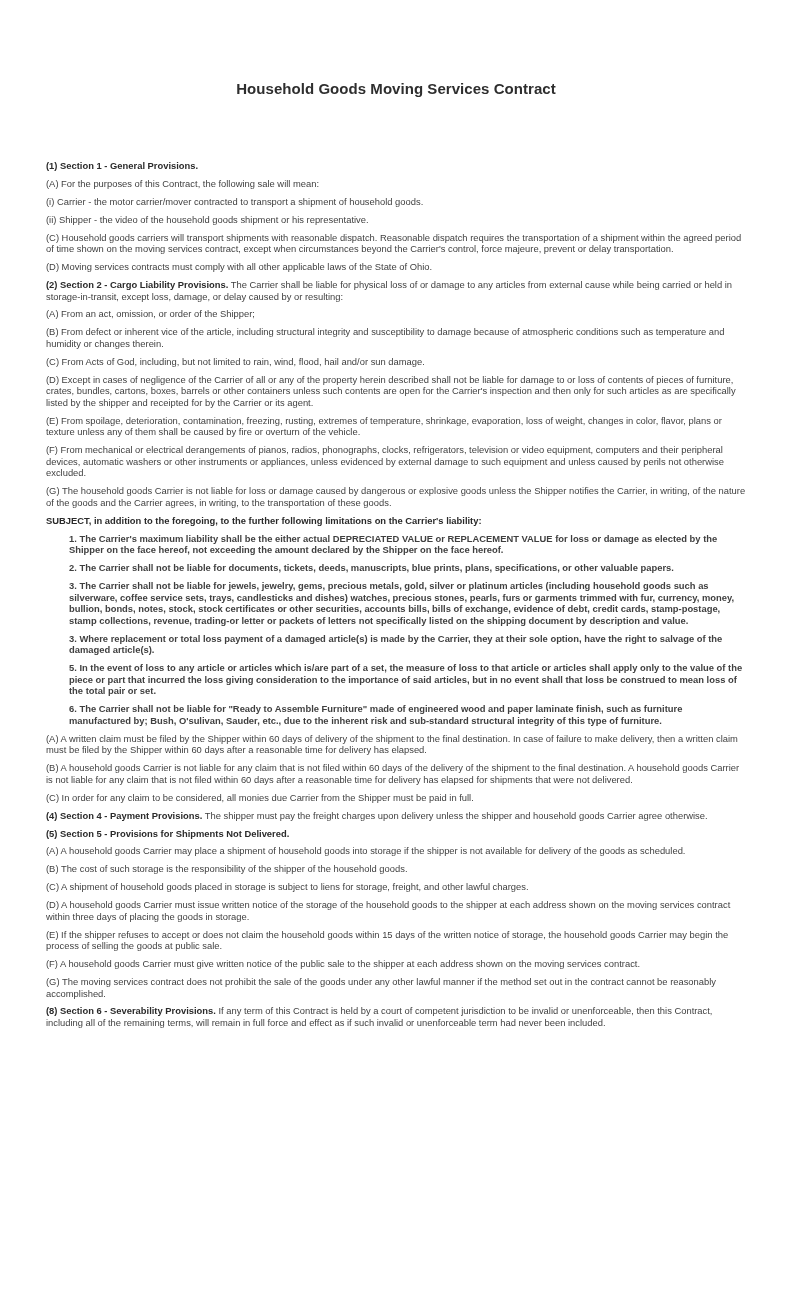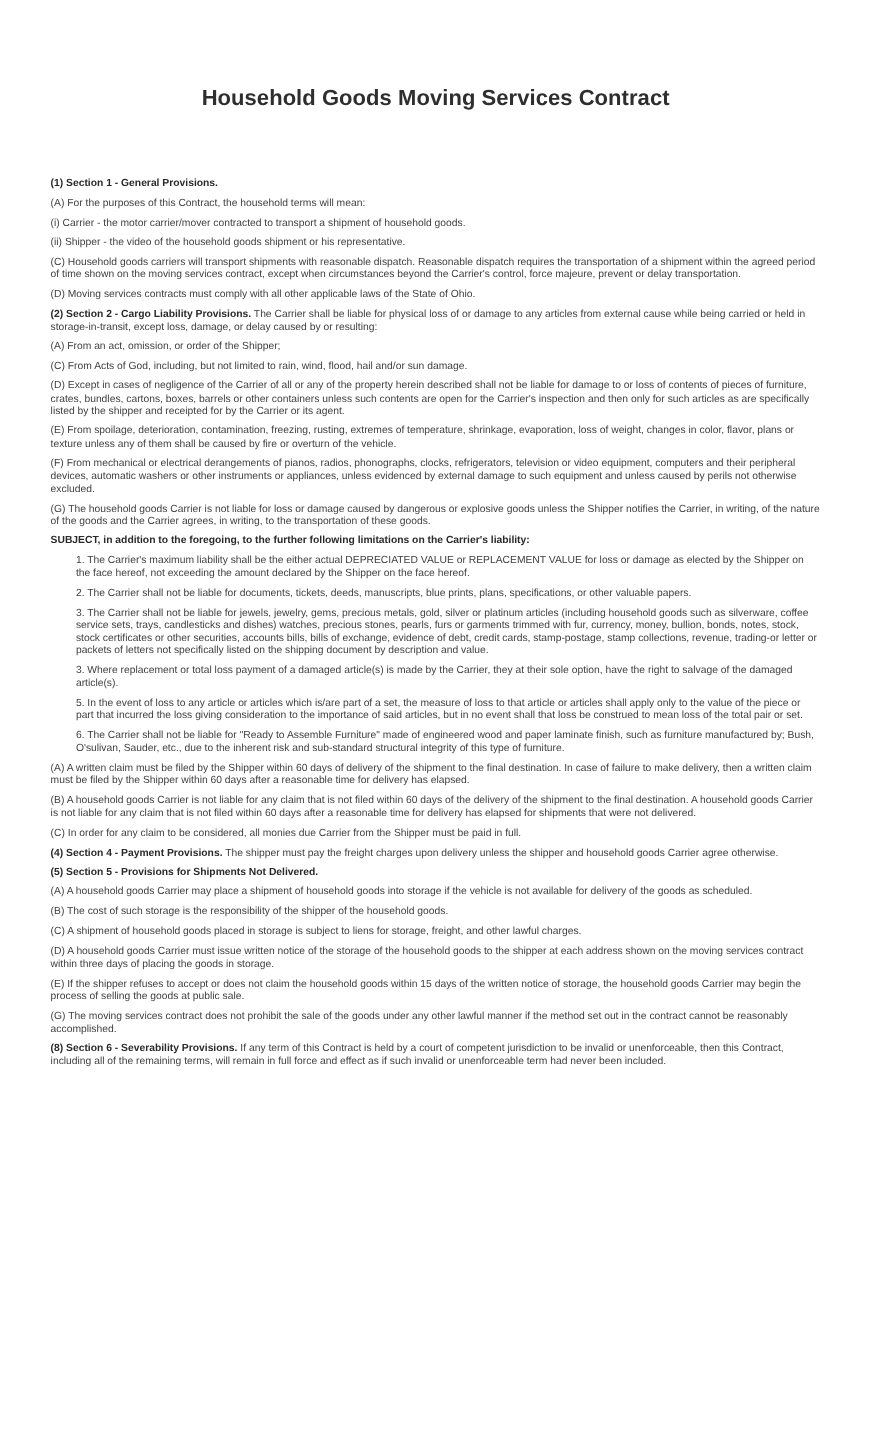--- a/index.html
+++ b/index.html
@@ -6,46 +6,47 @@
   body { width: 790px; height: 1301px; position: relative; overflow: hidden; }
   .page {
     position: absolute; left: 46px; top: 0; width: 700px;
     font-family: "Liberation Sans", sans-serif;
     color: #3f3f3f;
     font-size: 9.4px;
     line-height: 11.6px;
   }
   .title {
     position: absolute; left: 0; width: 700px; top: 80px;
-    text-align: center; font-size: 20px; font-weight: bold; color: #2e2e2e;
+    text-align: center; font-size: 15px; font-weight: bold; color: #2e2e2e;
     line-height: 18px; letter-spacing: 0.05px;
   }
   .body { position: absolute; left: 0; top: 160px; width: 700px; }
   p { margin: 0 0 6.3px 0; }
   .b { font-weight: bold; color: #2a2a2a; }
-  .list { margin-left: 23px; }
+  .list { margin-left: 23px; font-weight: bold; }
   .list p { margin-bottom: 6.3px; }
 </style>
 </head>
 <body>
 
 <div class="page">
   <div class="title">Household Goods Moving Services Contract</div>
 
   <div class="body">
 
     <p class="b">(1) Section 1 - General Provisions.</p>
-    <p>(A) For the purposes of this Contract, the household terms will mean:</p>
+    <p>(A) For the purposes of this Contract, the following sale will mean:</p>
     <p>(i) Carrier - the motor carrier/mover contracted to transport a shipment of household goods.</p>
     <p>(ii) Shipper - the video of the household goods shipment or his representative.</p>
     <p>(C) Household goods carriers will transport shipments with reasonable dispatch. Reasonable dispatch requires the transportation of a shipment within the agreed period of time shown on the moving services contract, except when circumstances beyond the Carrier's control, force majeure, prevent or delay transportation.</p>
     <p>(D) Moving services contracts must comply with all other applicable laws of the State of Ohio.</p>
 
     <p><span class="b">(2) Section 2 - Cargo Liability Provisions.</span><span> The Carrier shall be liable for physical loss of or damage to any articles from external cause while being carried or held in storage-in-transit, except loss, damage, or delay caused by or resulting:</span></p>
     <p>(A) From an act, omission, or order of the Shipper;</p>
+    <p>(B) From defect or inherent vice of the article, including structural integrity and susceptibility to damage because of atmospheric conditions such as temperature and humidity or changes therein.</p>
     <p>(C) From Acts of God, including, but not limited to rain, wind, flood, hail and/or sun damage.</p>
     <p>(D) Except in cases of negligence of the Carrier of all or any of the property herein described shall not be liable for damage to or loss of contents of pieces of furniture, crates, bundles, cartons, boxes, barrels or other containers unless such contents are open for the Carrier's inspection and then only for such articles as are specifically listed by the shipper and receipted for by the Carrier or its agent.</p>
     <p>(E) From spoilage, deterioration, contamination, freezing, rusting, extremes of temperature, shrinkage, evaporation, loss of weight, changes in color, flavor, plans or texture unless any of them shall be caused by fire or overturn of the vehicle.</p>
     <p>(F) From mechanical or electrical derangements of pianos, radios, phonographs, clocks, refrigerators, television or video equipment, computers and their peripheral devices, automatic washers or other instruments or appliances, unless evidenced by external damage to such equipment and unless caused by perils not otherwise excluded.</p>
     <p>(G) The household goods Carrier is not liable for loss or damage caused by dangerous or explosive goods unless the Shipper notifies the Carrier, in writing, of the nature of the goods and the Carrier agrees, in writing, to the transportation of these goods.</p>
     <p class="b">SUBJECT, in addition to the foregoing, to the further following limitations on the Carrier's liability:</p>
     <div class="list">
       <p>1. The Carrier's maximum liability shall be the either actual DEPRECIATED VALUE or REPLACEMENT VALUE for loss or damage as elected by the Shipper on the face hereof, not exceeding the amount declared by the Shipper on the face hereof.</p>
       <p>2. The Carrier shall not be liable for documents, tickets, deeds, manuscripts, blue prints, plans, specifications, or other valuable papers.</p>
       <p>3. The Carrier shall not be liable for jewels, jewelry, gems, precious metals, gold, silver or platinum articles (including household goods such as silverware, coffee service sets, trays, candlesticks and dishes) watches, precious stones, pearls, furs or garments trimmed with fur, currency, money, bullion, bonds, notes, stock, stock certificates or other securities, accounts bills, bills of exchange, evidence of debt, credit cards, stamp-postage, stamp collections, revenue, trading-or letter or packets of letters not specifically listed on the shipping document by description and value.</p>
@@ -54,22 +55,23 @@
       <p>6. The Carrier shall not be liable for "Ready to Assemble Furniture" made of engineered wood and paper laminate finish, such as furniture manufactured by; Bush, O'sulivan, Sauder, etc., due to the inherent risk and sub-standard structural integrity of this type of furniture.</p>
     </div>
 
     <p>(A) A written claim must be filed by the Shipper within 60 days of delivery of the shipment to the final destination. In case of failure to make delivery, then a written claim must be filed by the Shipper within 60 days after a reasonable time for delivery has elapsed.</p>
     <p>(B) A household goods Carrier is not liable for any claim that is not filed within 60 days of the delivery of the shipment to the final destination. A household goods Carrier is not liable for any claim that is not filed within 60 days after a reasonable time for delivery has elapsed for shipments that were not delivered.</p>
     <p>(C) In order for any claim to be considered, all monies due Carrier from the Shipper must be paid in full.</p>
 
     <p><span class="b">(4) Section 4 - Payment Provisions.</span><span> The shipper must pay the freight charges upon delivery unless the shipper and household goods Carrier agree otherwise.</span></p>
 
     <p class="b">(5) Section 5 - Provisions for Shipments Not Delivered.</p>
-    <p>(A) A household goods Carrier may place a shipment of household goods into storage if the vehicle is not available for delivery of the goods as scheduled.</p>
+    <p>(A) A household goods Carrier may place a shipment of household goods into storage if the shipper is not available for delivery of the goods as scheduled.</p>
     <p>(B) The cost of such storage is the responsibility of the shipper of the household goods.</p>
     <p>(C) A shipment of household goods placed in storage is subject to liens for storage, freight, and other lawful charges.</p>
     <p>(D) A household goods Carrier must issue written notice of the storage of the household goods to the shipper at each address shown on the moving services contract within three days of placing the goods in storage.</p>
     <p>(E) If the shipper refuses to accept or does not claim the household goods within 15 days of the written notice of storage, the household goods Carrier may begin the process of selling the goods at public sale.</p>
+    <p>(F) A household goods Carrier must give written notice of the public sale to the shipper at each address shown on the moving services contract.</p>
     <p>(G) The moving services contract does not prohibit the sale of the goods under any other lawful manner if the method set out in the contract cannot be reasonably accomplished.</p>
 
     <p><span class="b">(8) Section 6 - Severability Provisions.</span><span> If any term of this Contract is held by a court of competent jurisdiction to be invalid or unenforceable, then this Contract, including all of the remaining terms, will remain in full force and effect as if such invalid or unenforceable term had never been included.</span></p>
   </div>
 </div>
 
 </body></html>

